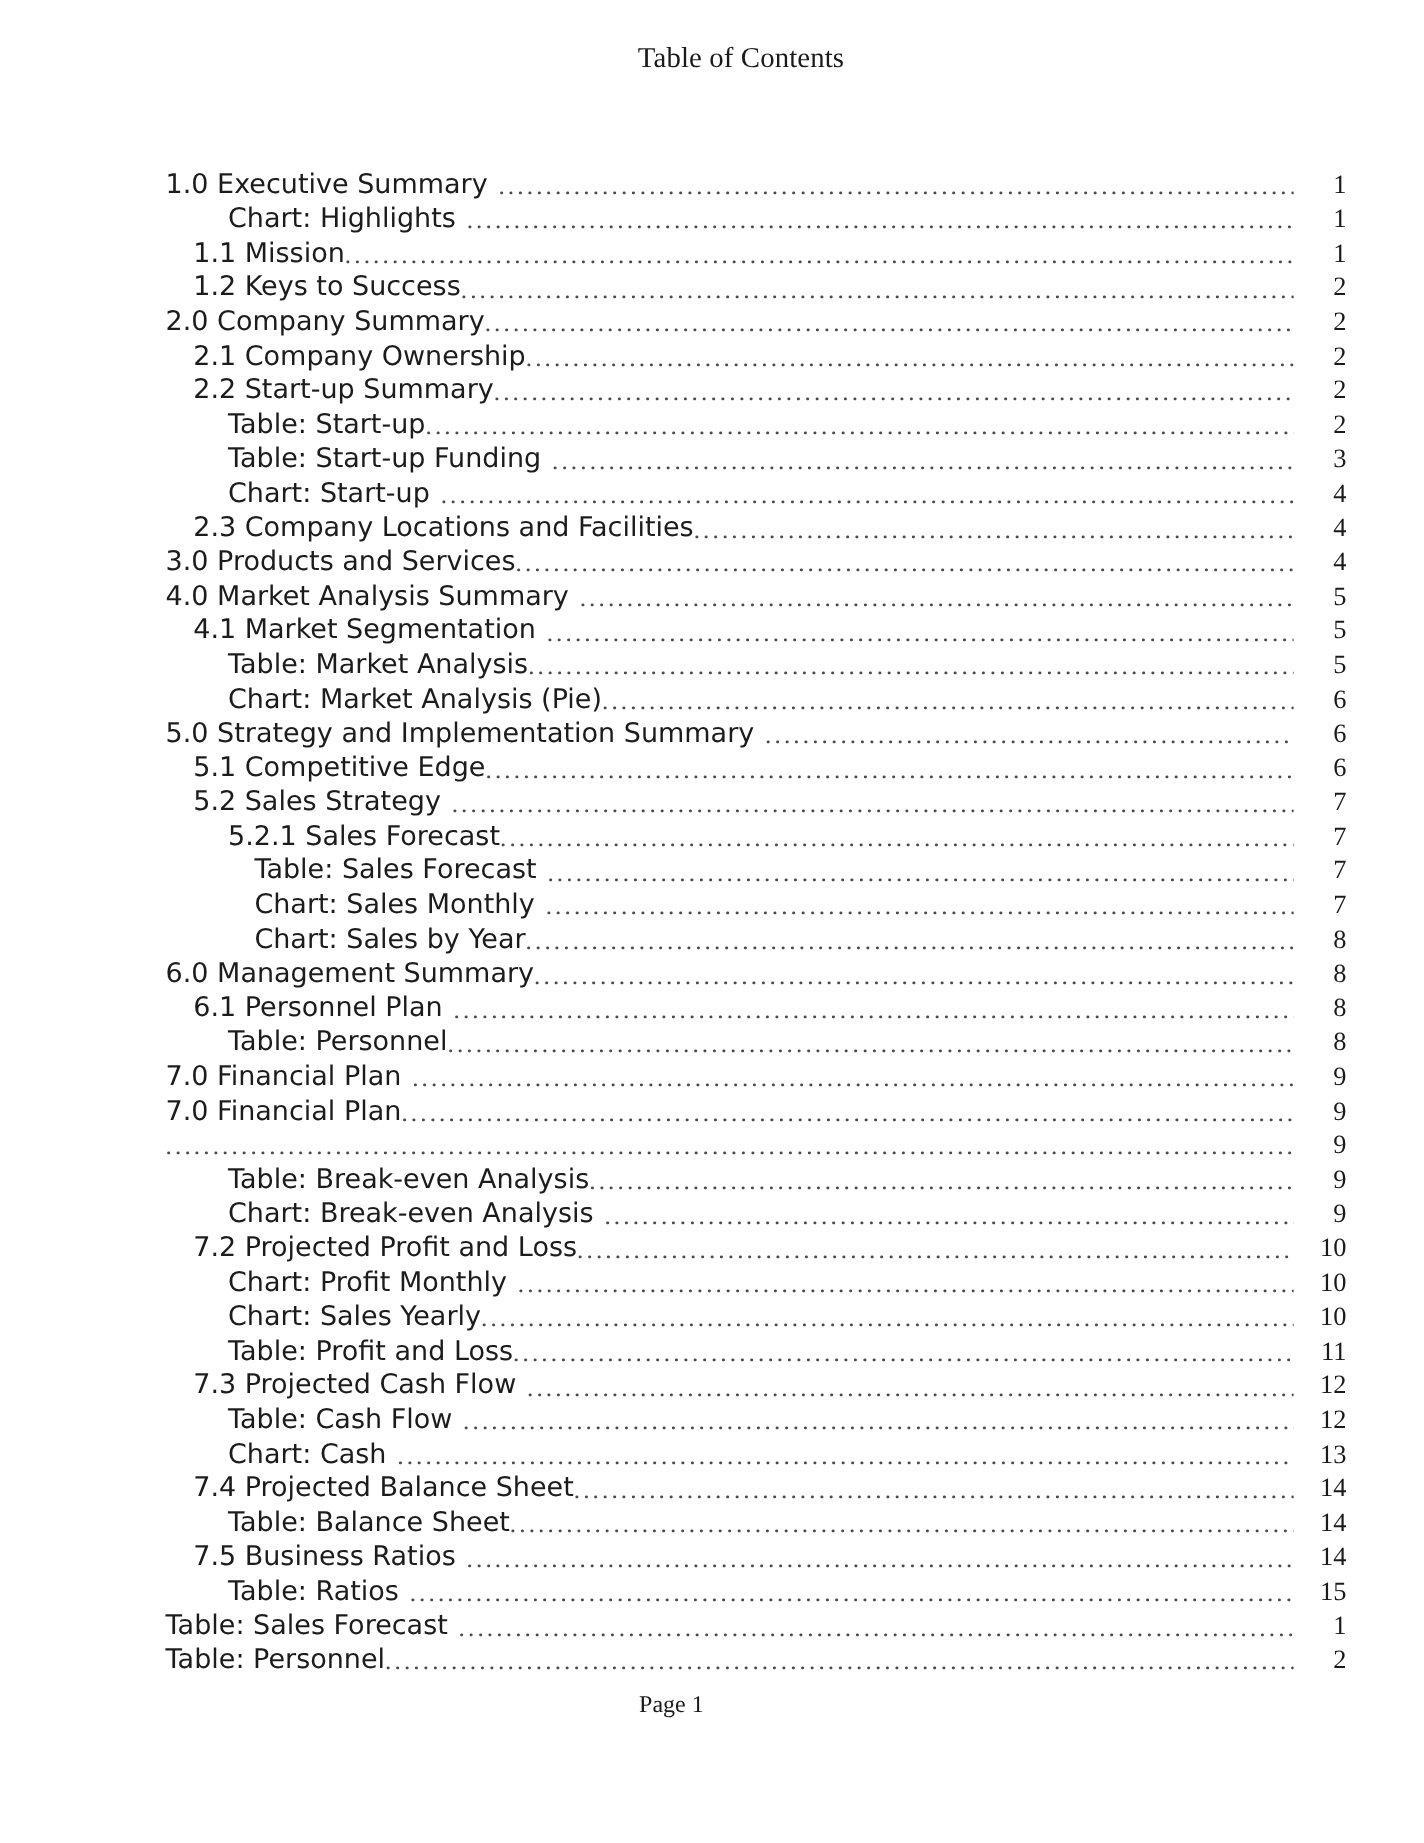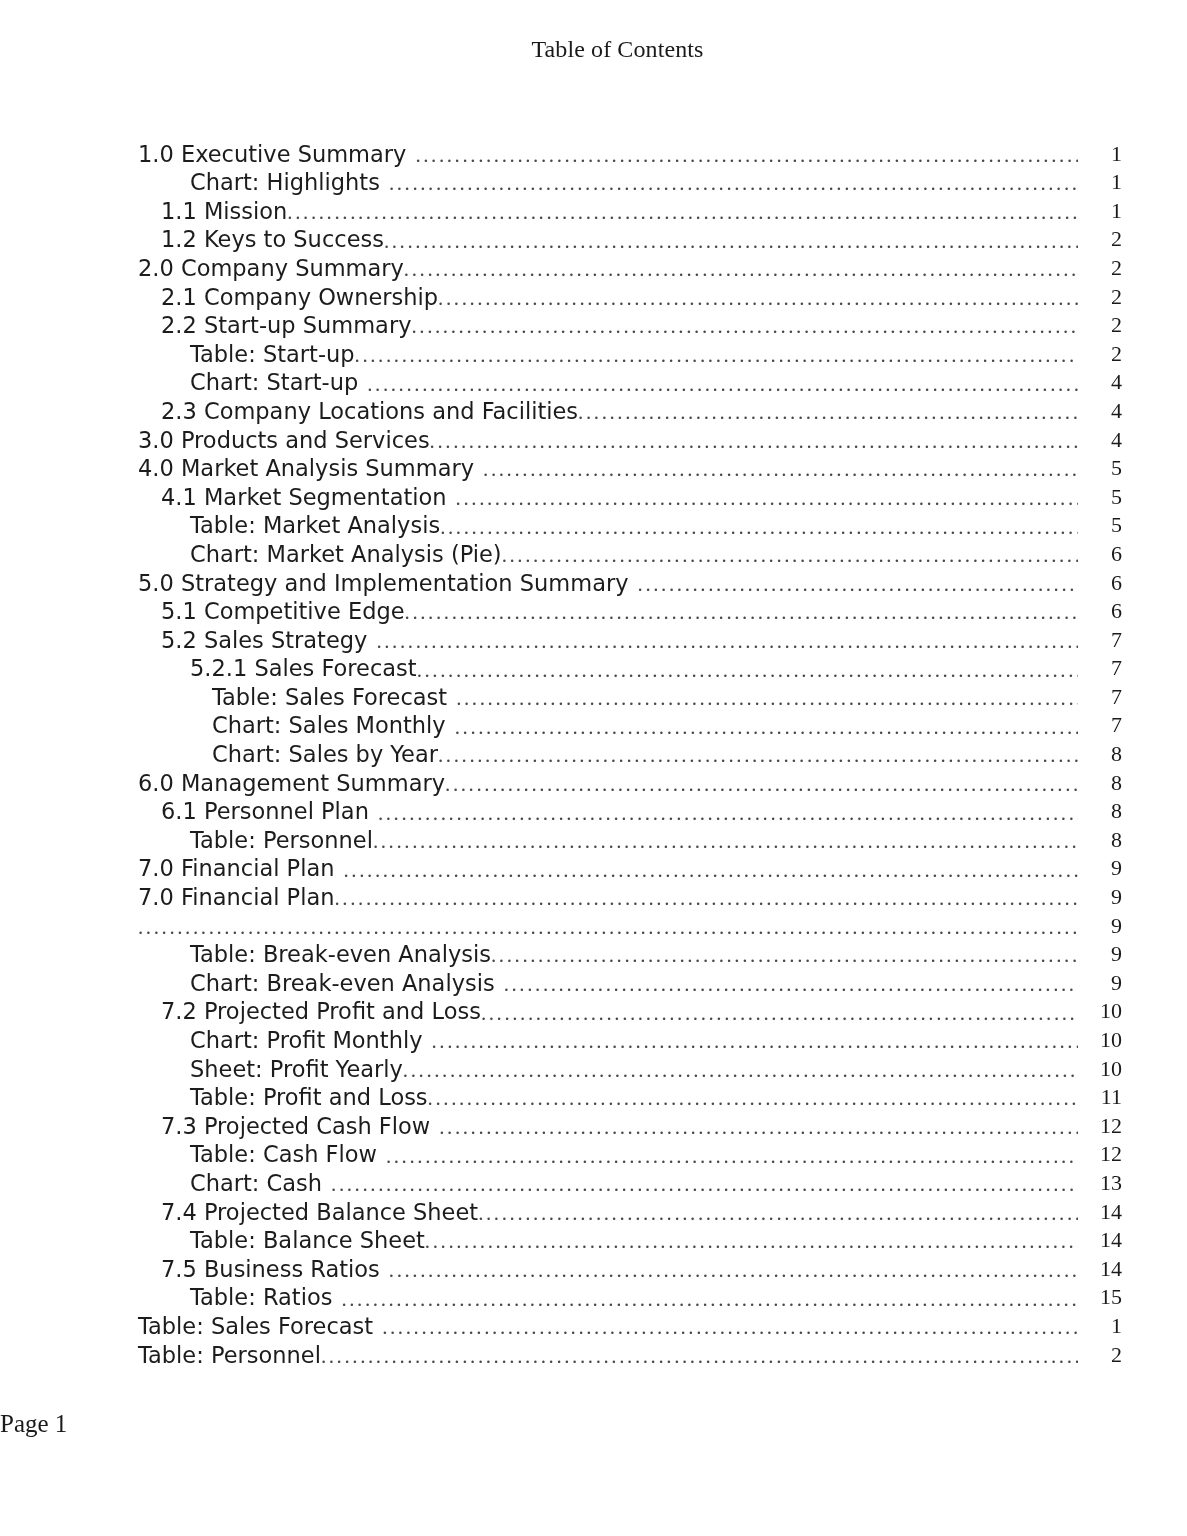--- a/index.html
+++ b/index.html
@@ -82,23 +82,23 @@
   .lvl-2 .entry-label { padding-left: 52px; }
   .lvl-3 .entry-label { padding-left: 74px; }
 
   .footer {
     position: absolute;
     top: 1410px;
     left: 0;
     width: 1187px;
     padding-right: 68px;
     box-sizing: border-box;
-    text-align: left;
+    text-align: center;
     font-family: "Liberation Serif", "DejaVu Serif", serif;
-    font-size: 25px;
+    font-size: 20px;
     color: #1a1a1a;
   }
 </style>
 </head>
 <body>
 
 <div class="page">
 
   <div class="doc-title">Table of Contents</div>
 
@@ -137,20 +137,25 @@
         <span class="entry-label">2.2 Start-up Summary</span>
         <span class="leader"></span>
         <span class="page-num">2</span>
       </div>
       <div class="toc-entry lvl-2">
         <span class="entry-label">Table: Start-up</span>
         <span class="leader"></span>
         <span class="page-num">2</span>
       </div>
       <div class="toc-entry lvl-2 gap-before">
+        <span class="entry-label">Table: Start-up Funding</span>
+        <span class="leader"></span>
+        <span class="page-num">3</span>
+      </div>
+      <div class="toc-entry lvl-2 gap-before">
         <span class="entry-label">Chart: Start-up</span>
         <span class="leader"></span>
         <span class="page-num">4</span>
       </div>
       <div class="toc-entry lvl-1">
         <span class="entry-label">2.3 Company Locations and Facilities</span>
         <span class="leader"></span>
         <span class="page-num">4</span>
       </div>
       <div class="toc-entry lvl-0">
@@ -256,21 +261,21 @@
         <span class="entry-label">7.2 Projected Profit and Loss</span>
         <span class="leader"></span>
         <span class="page-num">10</span>
       </div>
       <div class="toc-entry lvl-2 gap-before">
         <span class="entry-label">Chart: Profit Monthly</span>
         <span class="leader"></span>
         <span class="page-num">10</span>
       </div>
       <div class="toc-entry lvl-2">
-        <span class="entry-label">Sheet: Profit Yearly</span>
+        <span class="entry-label">Chart: Sales Yearly</span>
         <span class="leader"></span>
         <span class="page-num">10</span>
       </div>
       <div class="toc-entry lvl-2">
         <span class="entry-label">Table: Profit and Loss</span>
         <span class="leader"></span>
         <span class="page-num">11</span>
       </div>
       <div class="toc-entry lvl-1 gap-before">
         <span class="entry-label">7.3 Projected Cash Flow</span>

